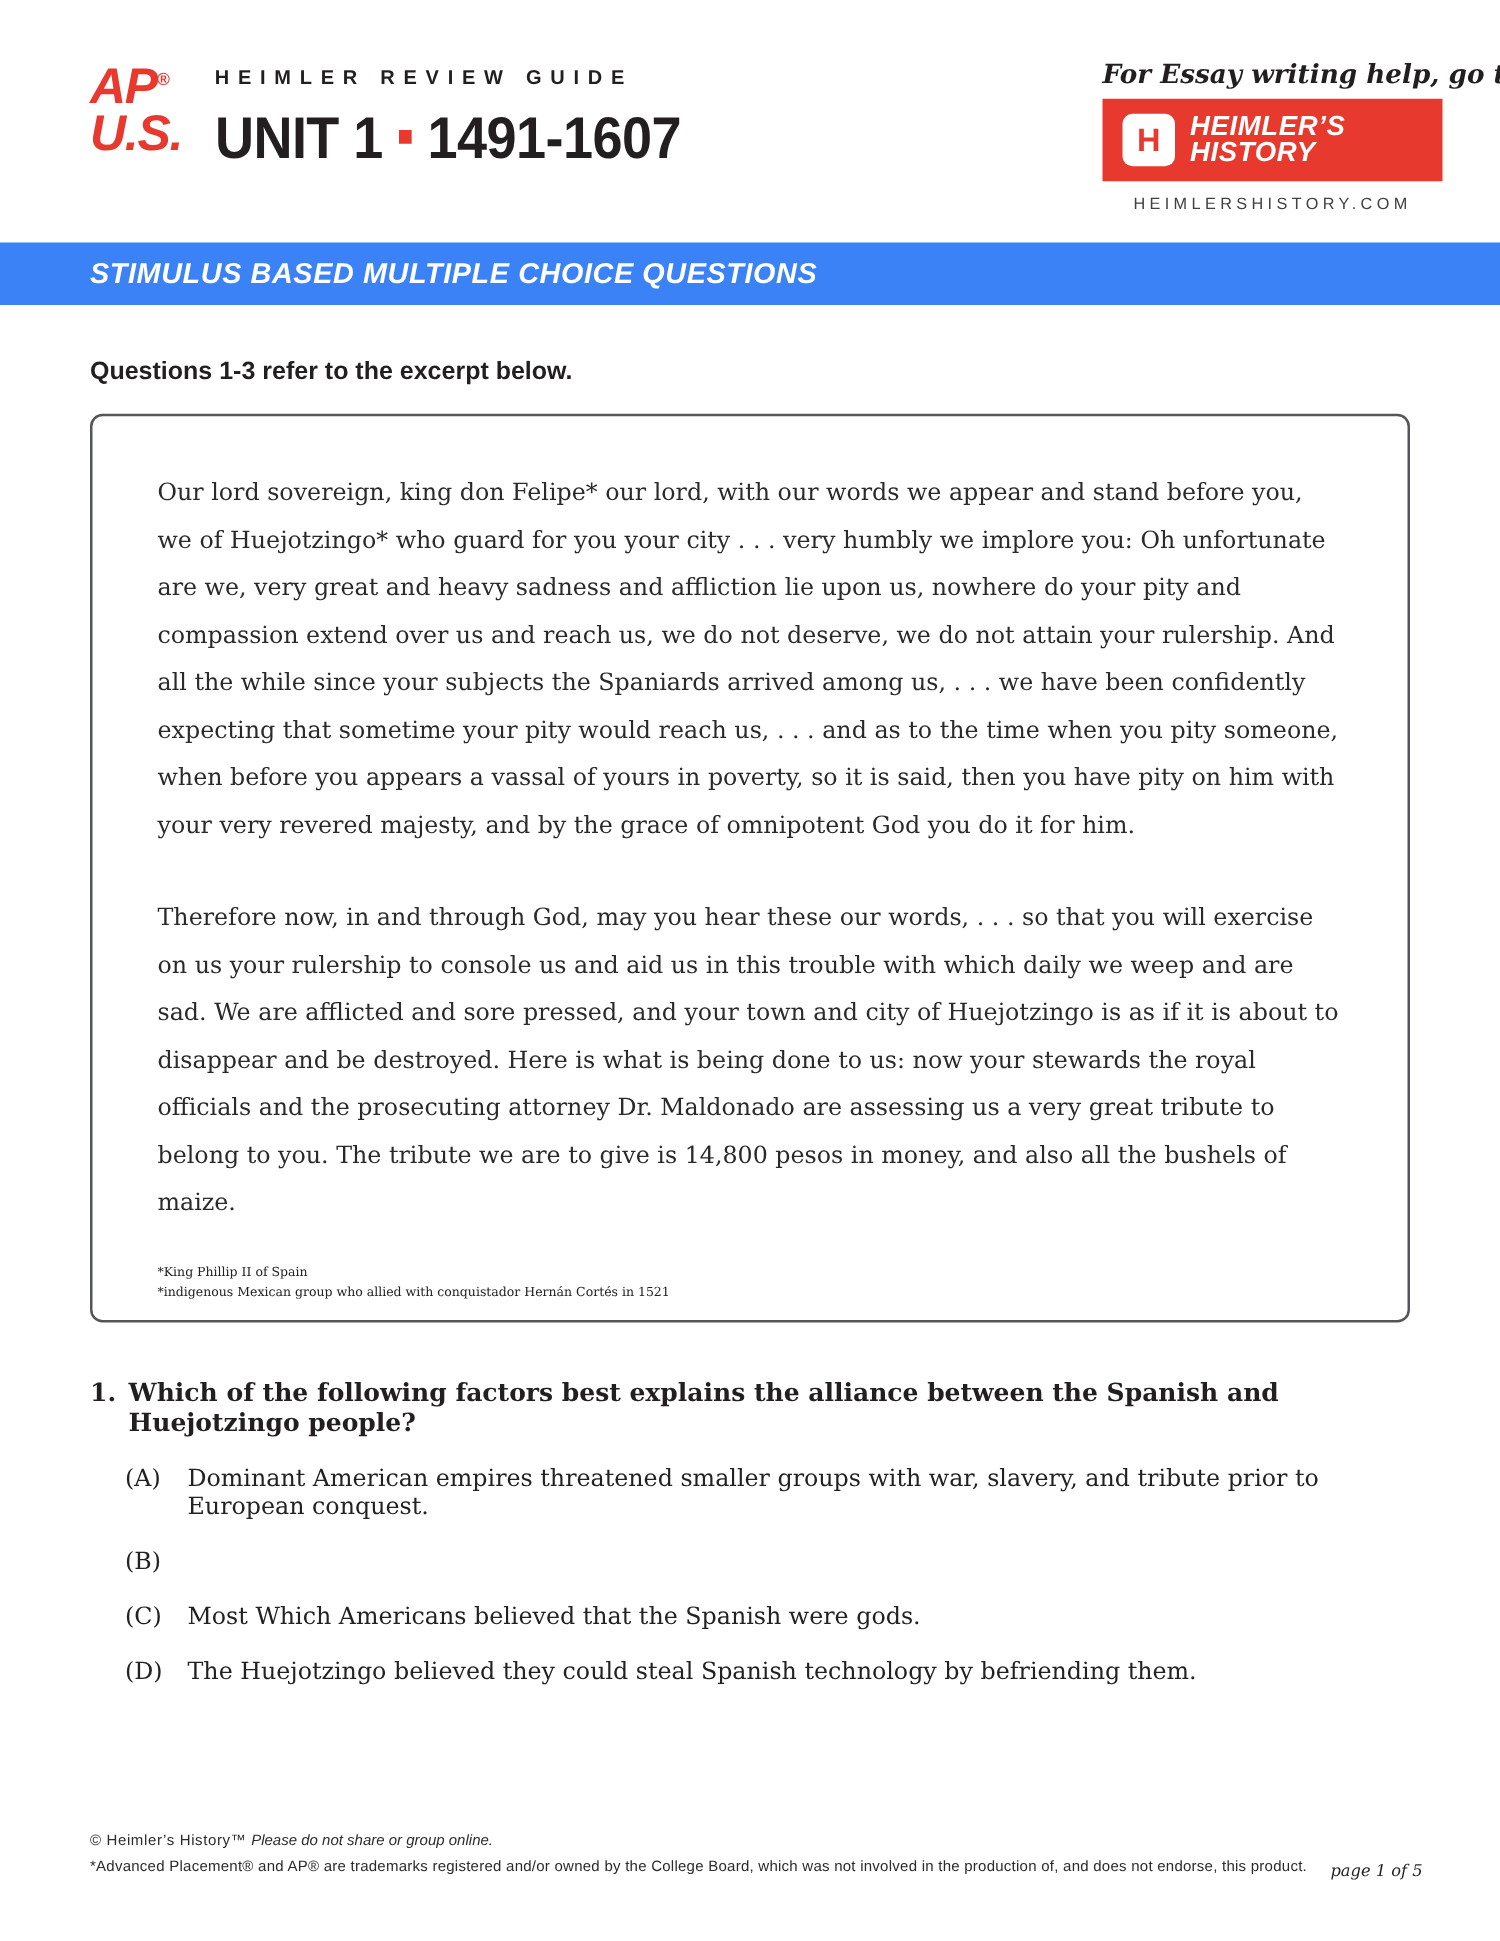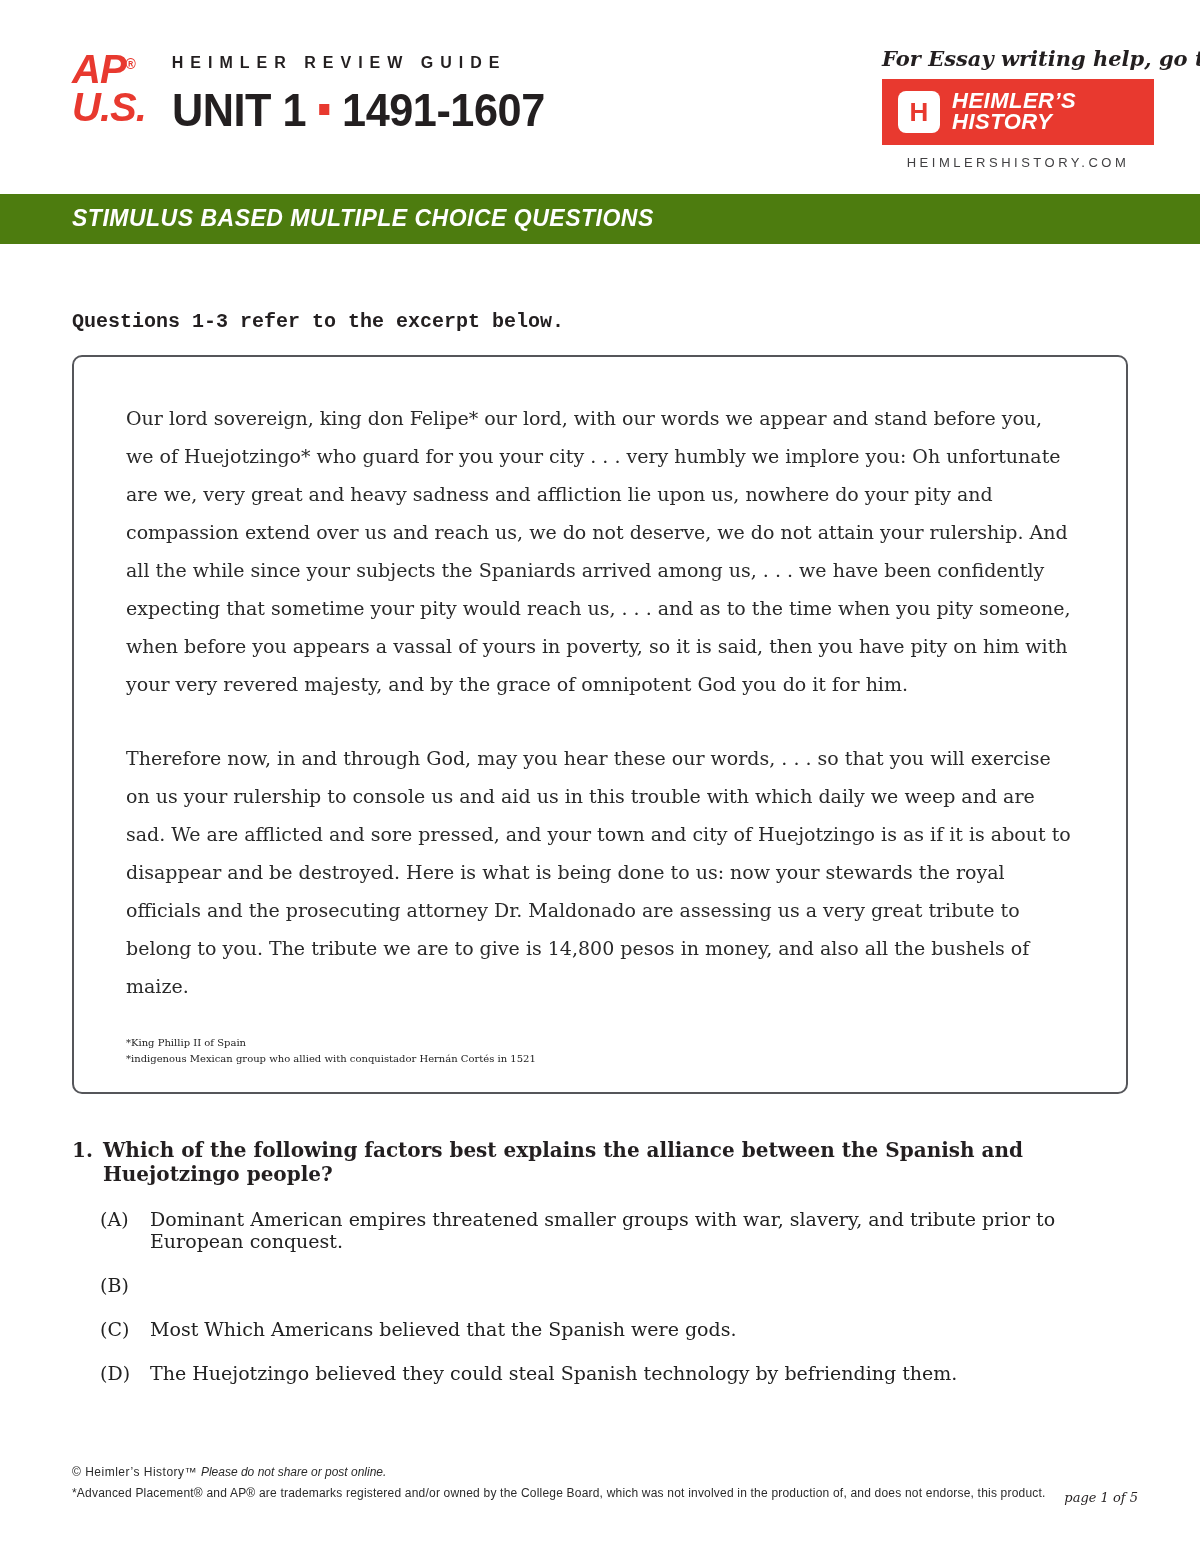--- a/index.html
+++ b/index.html
@@ -91,42 +91,42 @@
     font-size: 13px;
     letter-spacing: 3.5px;
     color: #414042;
     font-weight: 500;
     white-space: nowrap;
   }
 
   
   .banner {
     margin-top: 24px;
-    background: #4d7c0f;
+    background: #3b82f6;
     color: #ffffff;
     padding: 11px 72px 12px;
     font-size: 23px;
     font-weight: 800;
     font-style: italic;
     letter-spacing: 0.5px;
   }
 
   
   .content { padding: 0 72px; }
   .intro {
-    margin-top: 66px;
-    font-family: Liberation Mono, monospace;
+    margin-top: 42px;
+    font-family: Liberation Sans, sans-serif;
     font-weight: 700;
     font-size: 20px;
   }
   .excerpt-box {
     margin-top: 22px;
     border: 2px solid #55565a;
     border-radius: 10px;
-    padding: 42px 52px 26px;
+    padding: 42px 52px 14px;
   }
   .excerpt-p {
     font-family: "DejaVu Serif", serif;
     font-size: 19px;
     line-height: 38px;
     color: #2a2a2a;
   }
   .excerpt-p + .excerpt-p { margin-top: 36px; }
   .footnotes {
     margin-top: 30px;
@@ -254,20 +254,20 @@
         <span class="choice-label">(D)</span>
         <span>The Huejotzingo believed they could steal Spanish technology by befriending them.</span>
       </div>
     </div>
 
   </div>
 
   <div class="footer">
     <div class="footer-left">
       <div>
-        <span class="footer-copyright">© Heimler’s History™ </span><span class="footer-share">Please do not share or post online.</span>
+        <span class="footer-copyright">© Heimler’s History™ </span><span class="footer-share">Please do not share or group online.</span>
       </div>
       <div class="footer-trademark">*Advanced Placement® and AP® are trademarks registered and/or owned by the College Board, which was not involved in the production of, and does not endorse, this product.</div>
     </div>
     <div class="footer-page">page 1 of 5</div>
   </div>
 
 </div>
 
 </body></html>

